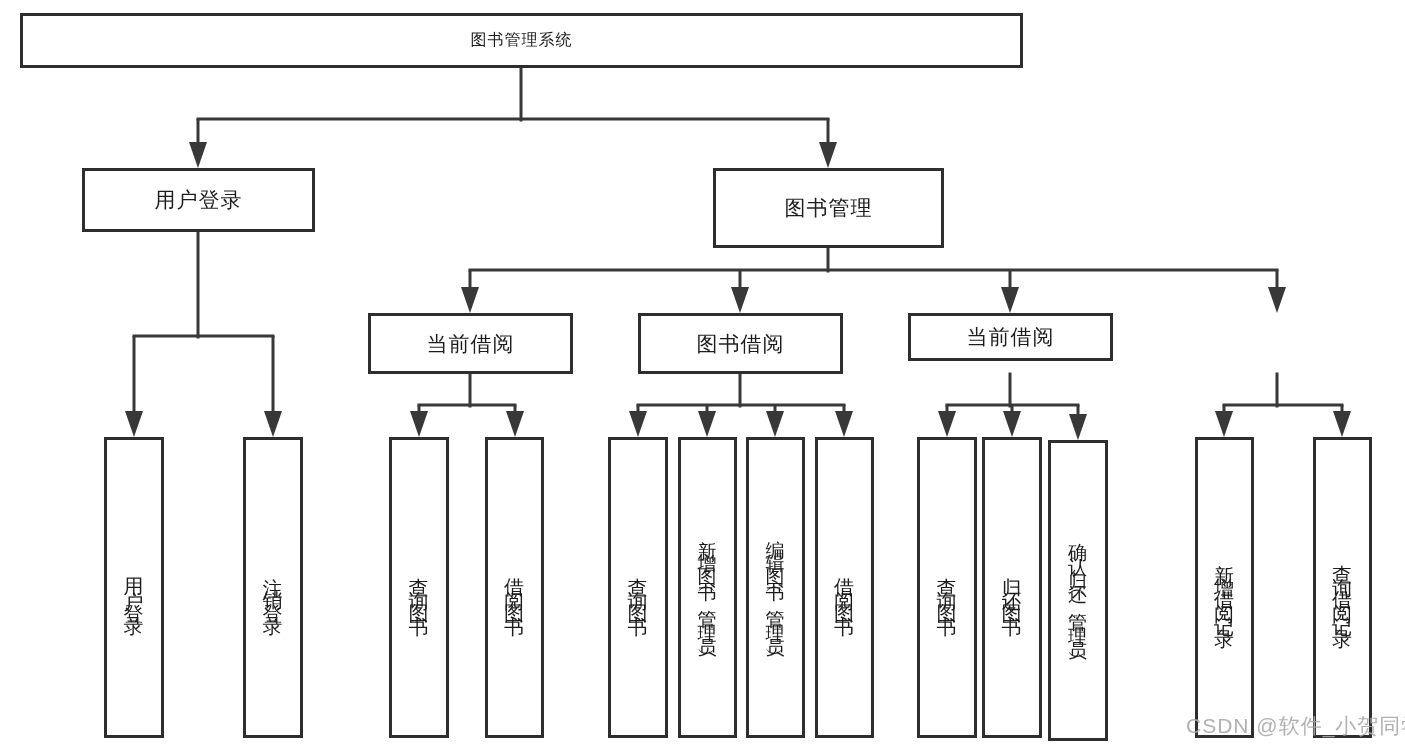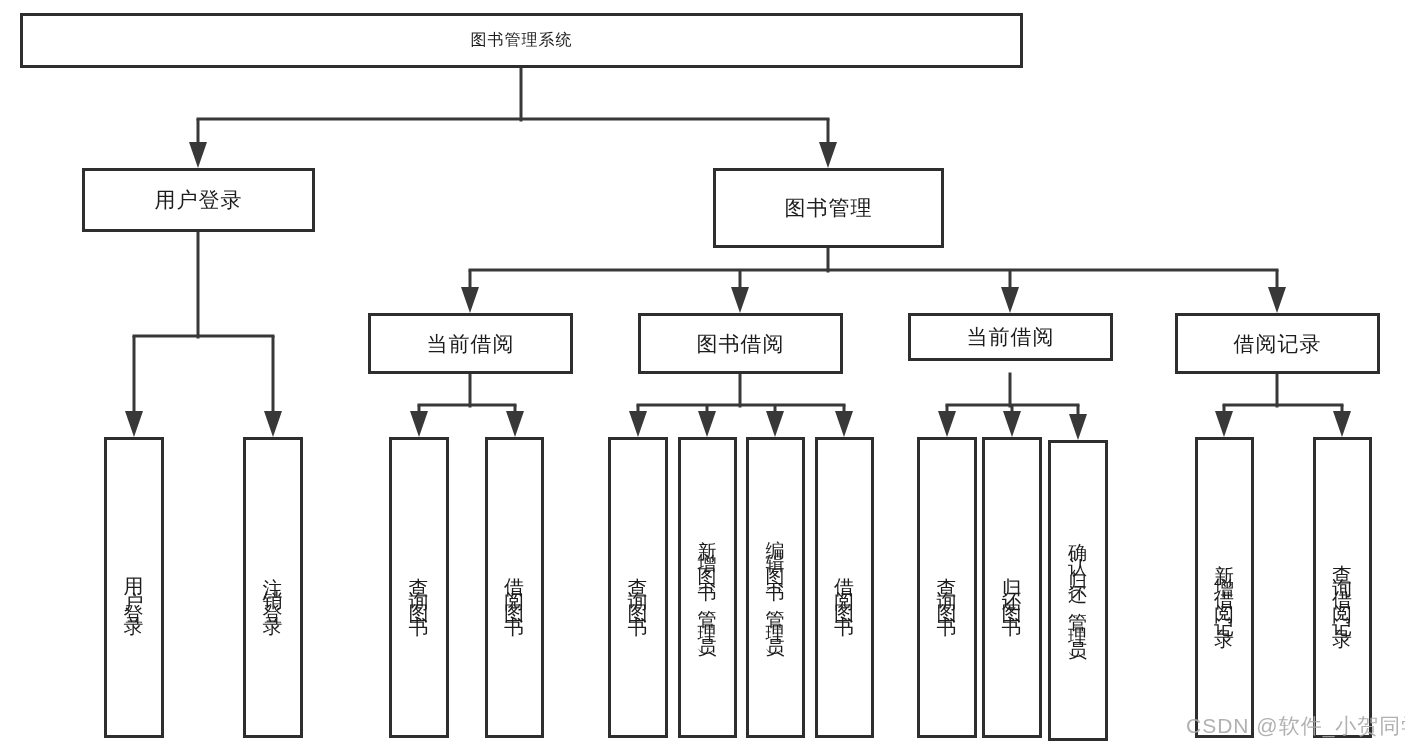--- a/index.html
+++ b/index.html
@@ -111,21 +111,20 @@
     </svg>
 
   <div class="node h root" style="left:20px; top:13px; width:1003px; height:55px;">图书管理系统</div>
 
   <div class="node h" style="left:82px; top:168px; width:233px; height:64px;">用户登录</div>
   <div class="node h" style="left:713px; top:168px; width:231px; height:80px;text-align:right;">图书管理</div>
 
   <div class="node h" style="left:368px; top:313px; width:205px; height:61px;">当前借阅</div>
   <div class="node h" style="left:638px; top:313px; width:205px; height:61px;">图书借阅</div>
   <div class="node h" style="left:908px; top:313px; width:205px; height:48px;">当前借阅</div>
-  <div class="node h" style="left:1175px; top:313px; width:205px; height:61px;">借阅记录</div>
 
   <div class="node v" style="left:104px; top:437px; width:60px; height:301px;">
     <span>用户登录</span>
   </div>
   <div class="node v" style="left:243px; top:437px; width:60px; height:301px;">
     <span>注销登录</span>
   </div>
 
   <div class="node v" style="left:389px; top:437px; width:60px; height:301px;">
     <span>查询图书</span>

